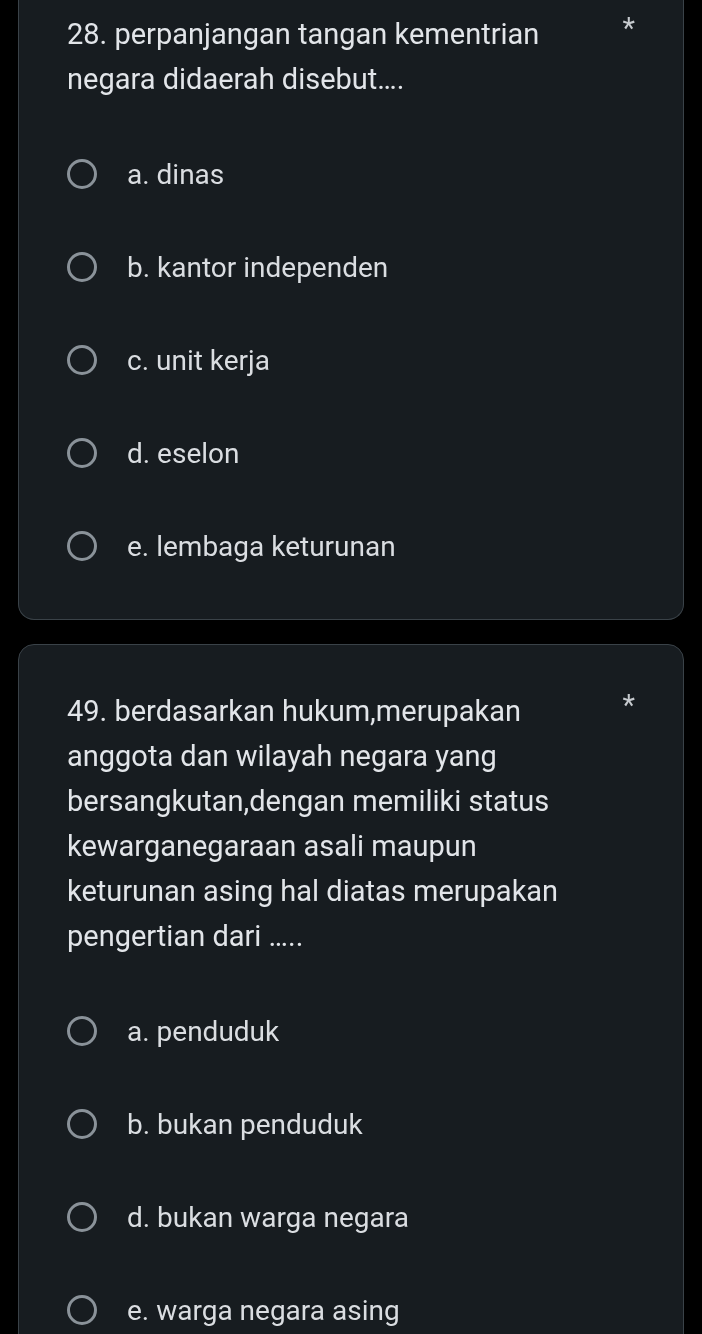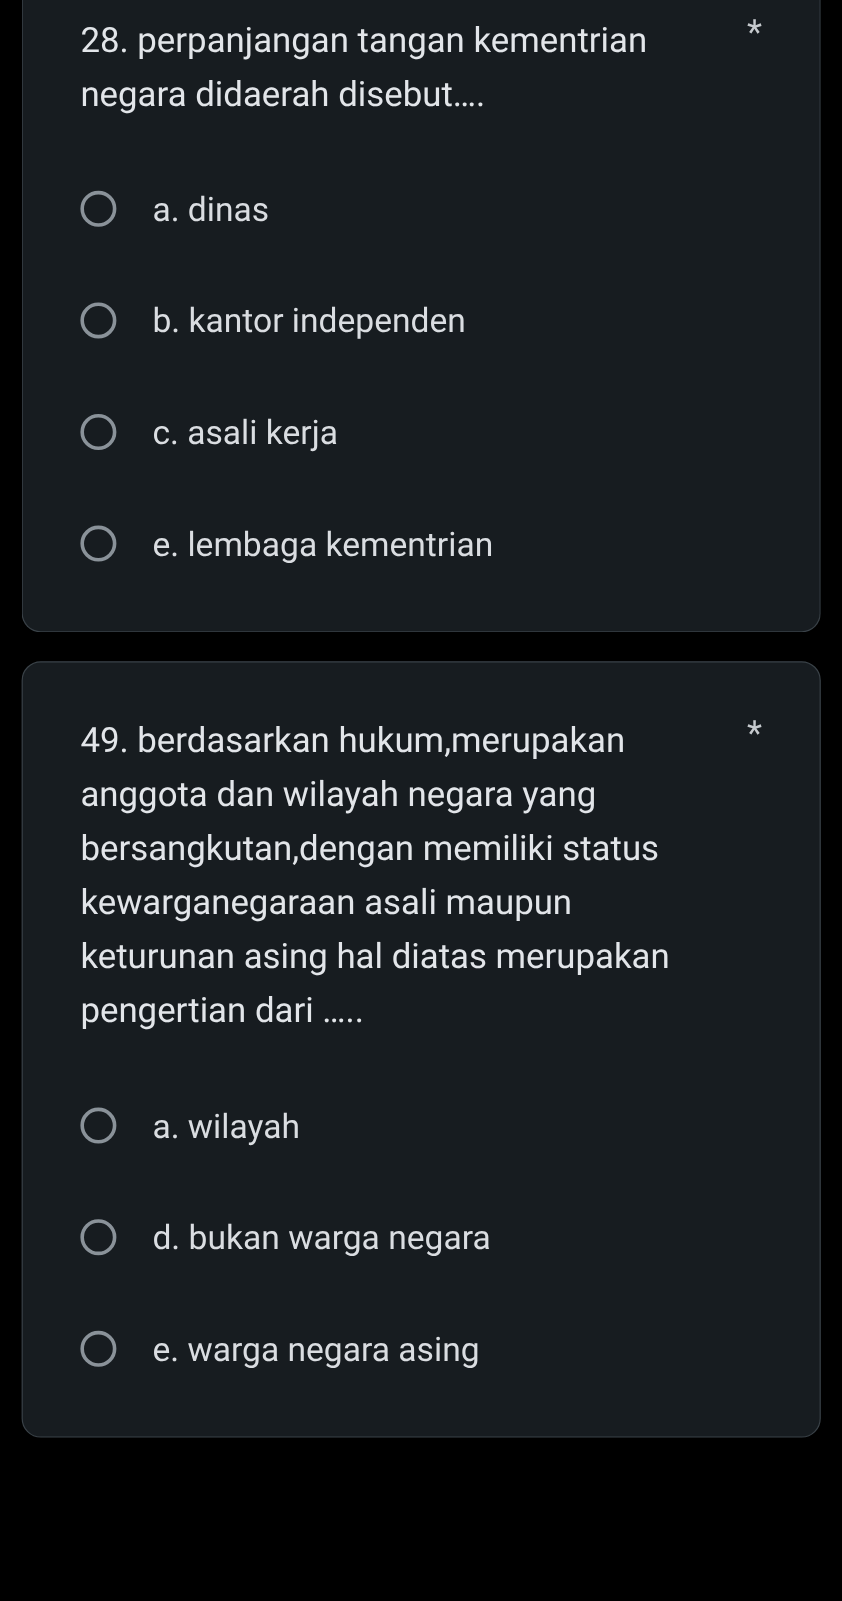--- a/index.html
+++ b/index.html
@@ -88,38 +88,46 @@
     <div class="option-row">
       <div class="radio-circle"></div>
       <div class="option-label">a. dinas</div>
     </div>
     <div class="option-row">
       <div class="radio-circle"></div>
       <div class="option-label">b. kantor independen</div>
     </div>
     <div class="option-row">
       <div class="radio-circle"></div>
-      <div class="option-label">c. asali kerja</div>
+      <div class="option-label">c. unit kerja</div>
     </div>
     <div class="option-row">
       <div class="radio-circle"></div>
-      <div class="option-label">e. lembaga kementrian</div>
+      <div class="option-label">d. eselon</div>
+    </div>
+    <div class="option-row">
+      <div class="radio-circle"></div>
+      <div class="option-label">e. lembaga keturunan</div>
     </div>
   </div>
 </div>
 
 <div class="question-card second">
   <div class="question-header">
     <div class="question-text">49. berdasarkan hukum,merupakan anggota dan wilayah negara yang bersangkutan,dengan memiliki status kewarganegaraan asali maupun keturunan asing hal diatas merupakan pengertian dari …..</div>
     <div class="required-marker">*</div>
   </div>
   <div class="options-list">
     <div class="option-row">
       <div class="radio-circle"></div>
-      <div class="option-label">a. wilayah</div>
+      <div class="option-label">a. penduduk</div>
+    </div>
+    <div class="option-row">
+      <div class="radio-circle"></div>
+      <div class="option-label">b. bukan penduduk</div>
     </div>
     <div class="option-row">
       <div class="radio-circle"></div>
       <div class="option-label">d. bukan warga negara</div>
     </div>
     <div class="option-row">
       <div class="radio-circle"></div>
       <div class="option-label">e. warga negara asing</div>
     </div>
   </div>

